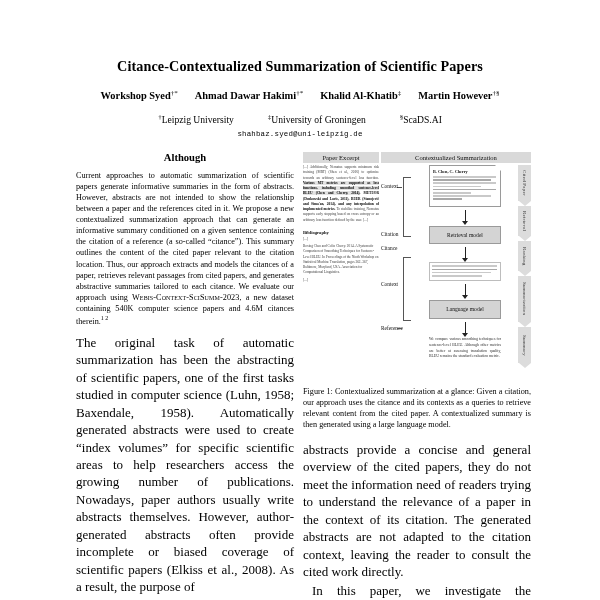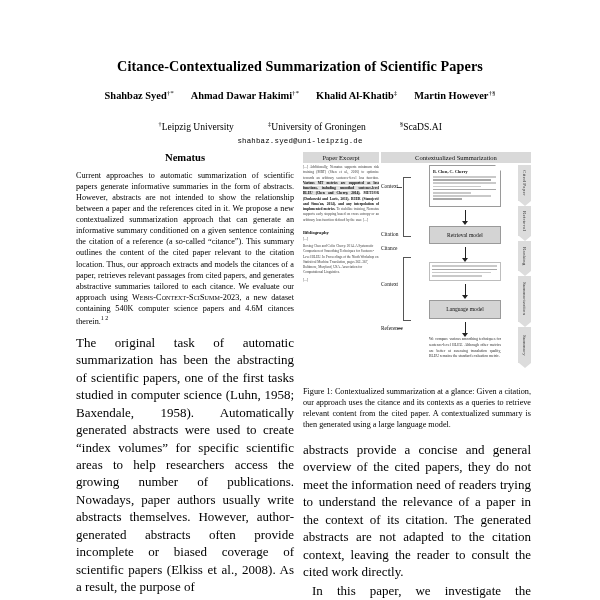--- a/index.html
+++ b/index.html
@@ -14,21 +14,21 @@
   .paper-title{
     font-size:14.2px;font-weight:bold;letter-spacing:.1px;line-height:1.2;
   }
   .authors{
     margin-top:14px;font-size:10.4px;font-weight:bold;
     display:flex;justify-content:center;gap:17px;flex-wrap:nowrap;
   }
   .author{white-space:nowrap;}
   .mark{font-size:7px;vertical-align:super;font-weight:normal;}
   .affils{
-    margin-top:18px;font-size:9.6px;
+    margin-top:11px;font-size:9.6px;
     display:flex;justify-content:center;gap:34px;
   }
   .affil{white-space:nowrap;}
   .email{
     margin-top:5px;font-family:"Liberation Mono", monospace;font-size:7.4px;
     letter-spacing:.2px;
   }
 
   
   .columns{position:absolute;top:152px;left:0;width:600px;height:448px;}
@@ -135,21 +135,21 @@
 </head>
 <body>
 
 <div class="page">
 
   <div class="title-block">
     <div class="paper-title">Citance-Contextualized Summarization of Scientific Papers</div>
 
     <div class="authors">
       <span class="author">
-        <span>Shahbaz Syed</span><span class="mark">†*</span>
+        <span>Workshop Syed</span><span class="mark">†*</span>
       </span>
       <span class="author">
         <span>Ahmad Dawar Hakimi</span><span class="mark">†*</span>
       </span>
       <span class="author">
         <span>Khalid Al-Khatib</span><span class="mark">‡</span>
       </span>
       <span class="author">
         <span>Martin However</span><span class="mark">†§</span>
       </span>
@@ -166,21 +166,21 @@
         <span class="mark">§</span><span>ScaDS.AI</span>
       </span>
     </div>
 
     <div class="email">shahbaz.syed@uni-leipzig.de</div>
   </div>
 
   <div class="columns">
 
     <div class="col col-left">
-      <div class="sec-head">Nematus</div>
+      <div class="sec-head">Although</div>
 
       <div class="abstract-text">
         <span>Current approaches to automatic summarization of scientific papers generate informative summaries in the form of abstracts. However, abstracts are not intended to show the relationship between a paper and the references cited in it. We propose a new contextualized summarization approach that can generate an informative summary conditioned on a given sentence containing the citation of a reference (a so-called “citance”). This summary outlines the content of the cited paper relevant to the citation location. Thus, our approach extracts and models the citances of a paper, retrieves relevant passages from cited papers, and generates abstractive summaries tailored to each citance. We evaluate our approach using </span><span class="sc">Webis-Context-SciSumm-2023</span><span>, a new dataset containing 540K computer science papers and 4.6M citances therein.</span><sup>1 2</sup>
       </div>
 
 
       <div class="body-text" style="margin-top:7px;">The original task of automatic summarization has been the abstracting of scientific papers, one of the first tasks studied in computer science (Luhn, 1958; Baxendale, 1958). Automatically generated abstracts were used to create “index volumes” for specific scientific areas to help researchers access the growing number of publications. Nowadays, paper authors usually write abstracts themselves. However, author-generated abstracts often provide incomplete or biased coverage of scientific papers (Elkiss et al., 2008). As a result, the purpose of</div>
     </div>
 
     <div class="col col-right">

